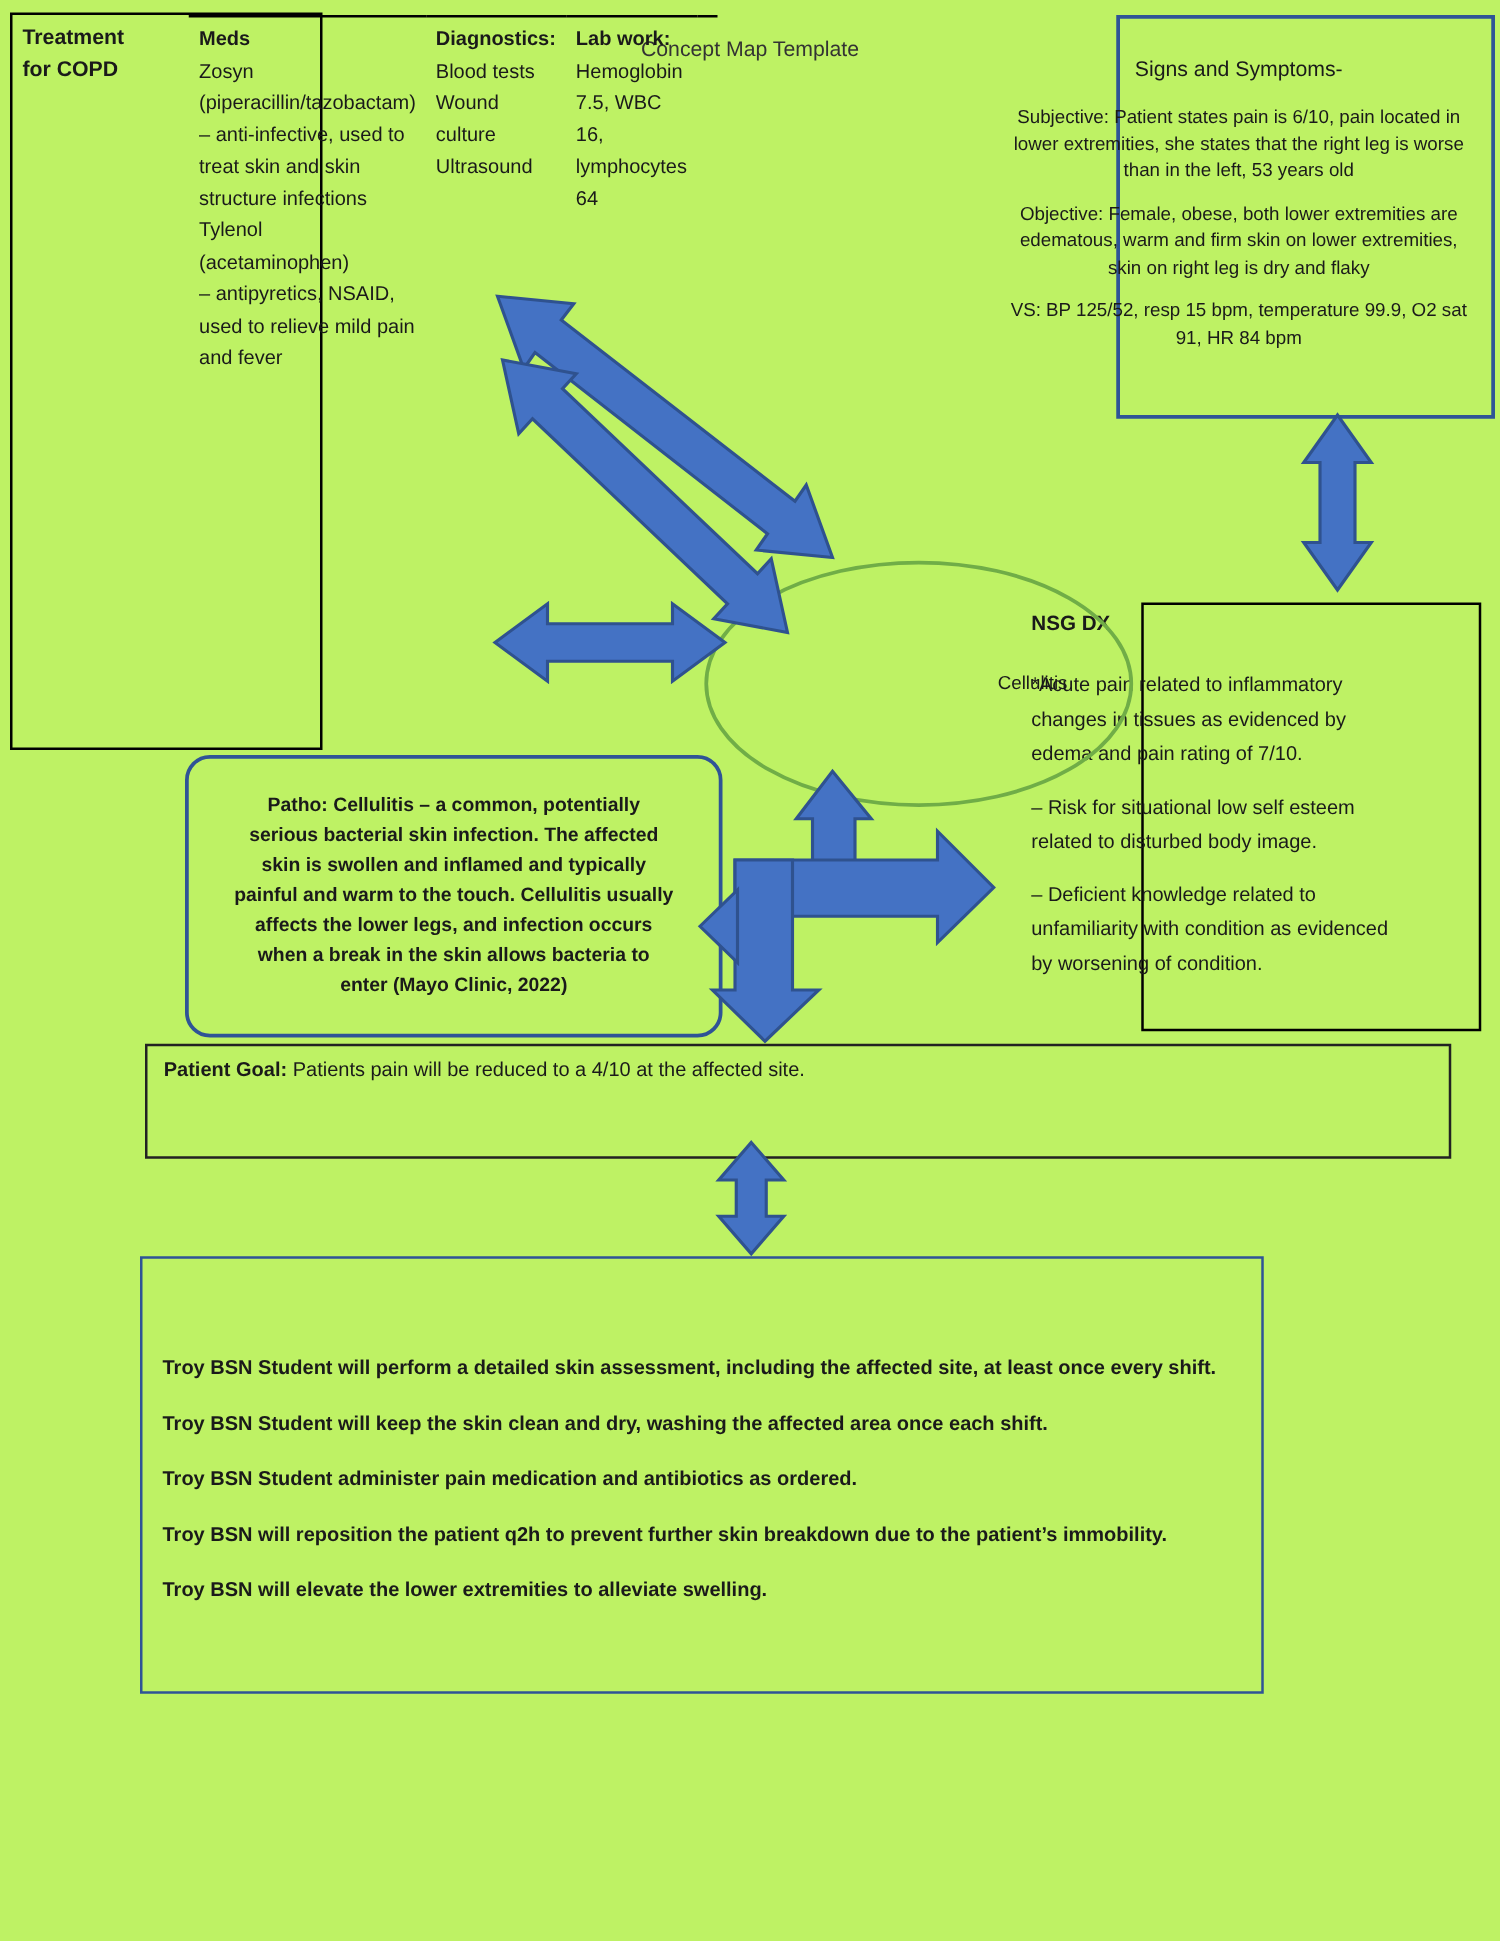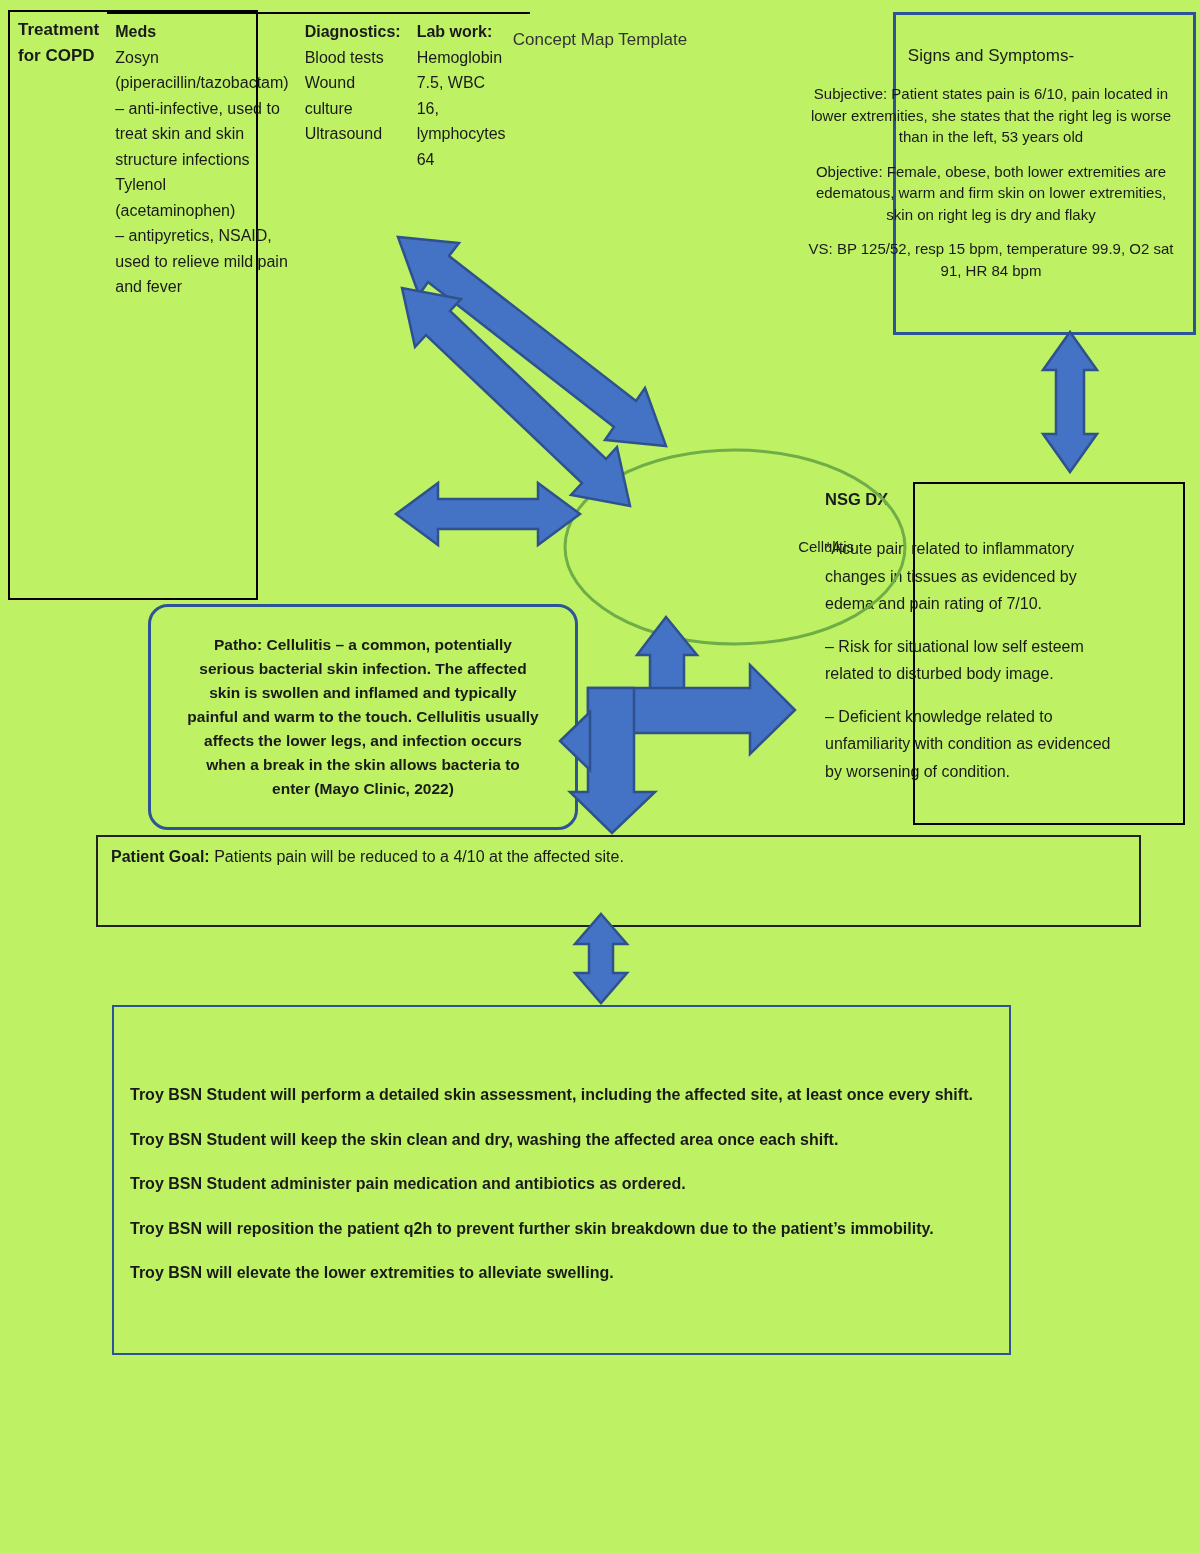--- a/index.html
+++ b/index.html
@@ -20,21 +20,21 @@
 
   
   .treatment-box{
     left:8px;top:10px;width:250px;height:590px;
     border:2.5px solid #000;box-sizing:border-box;
     display:flex;flex-direction:row;
   }
   .t-sec{padding:5px 8px;box-sizing:border-box;font-size:16px;line-height:25.5px;}
   .t-sec + .t-sec{border-top:2.5px solid #000;}
   .t-head{height:38px;font-size:17px;font-weight:bold;line-height:26px;}
-  .t-meds{height:304px;}
+  .t-meds{height:304px;margin-left:44px;}
   .t-diag{height:101px;}
   .t-lab{height:90px;}
   .t-empty{flex:1;}
 
   
   .ss-border{left:893px;top:12px;width:303px;height:323px;border:3px solid #2F5496;box-sizing:border-box;}
   .ss-text{left:792px;top:46px;width:398px;text-align:center;}
   .ss-heading{font-size:17px;font-weight:normal;line-height:20px;margin-bottom:17px;}
   .ss-p{font-size:15px;line-height:21.5px;margin-bottom:13px;}
 
@@ -50,21 +50,21 @@
   
   .patho-box{
     left:148px;top:604px;width:430px;height:226px;
     border:3px solid #2F5496;border-radius:20px;box-sizing:border-box;
     padding-top:26px;
     font-size:15.5px;font-weight:bold;line-height:24px;text-align:center;
   }
 
   
   .goal-box{
-    left:96px;top:835px;width:1045px;height:92px;
+    left:116px;top:835px;width:1045px;height:92px;
     border:2px solid #222;box-sizing:border-box;
     padding:11px 13px;font-size:16px;
   }
 
   
   .bottom-box{
     left:112px;top:1005px;width:899px;height:350px;
     border:2.5px solid #2F5496;box-sizing:border-box;
     padding:66px 16px 0 16px;
   }

